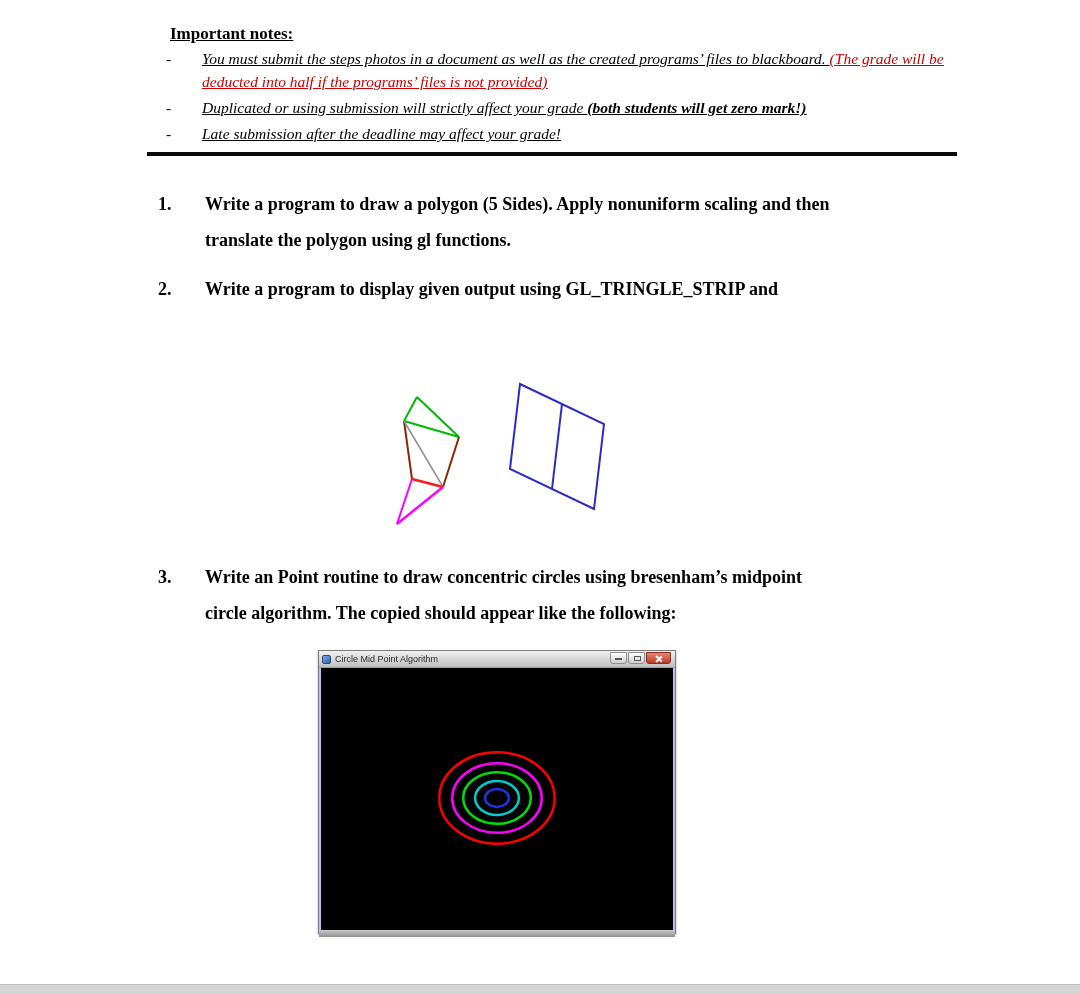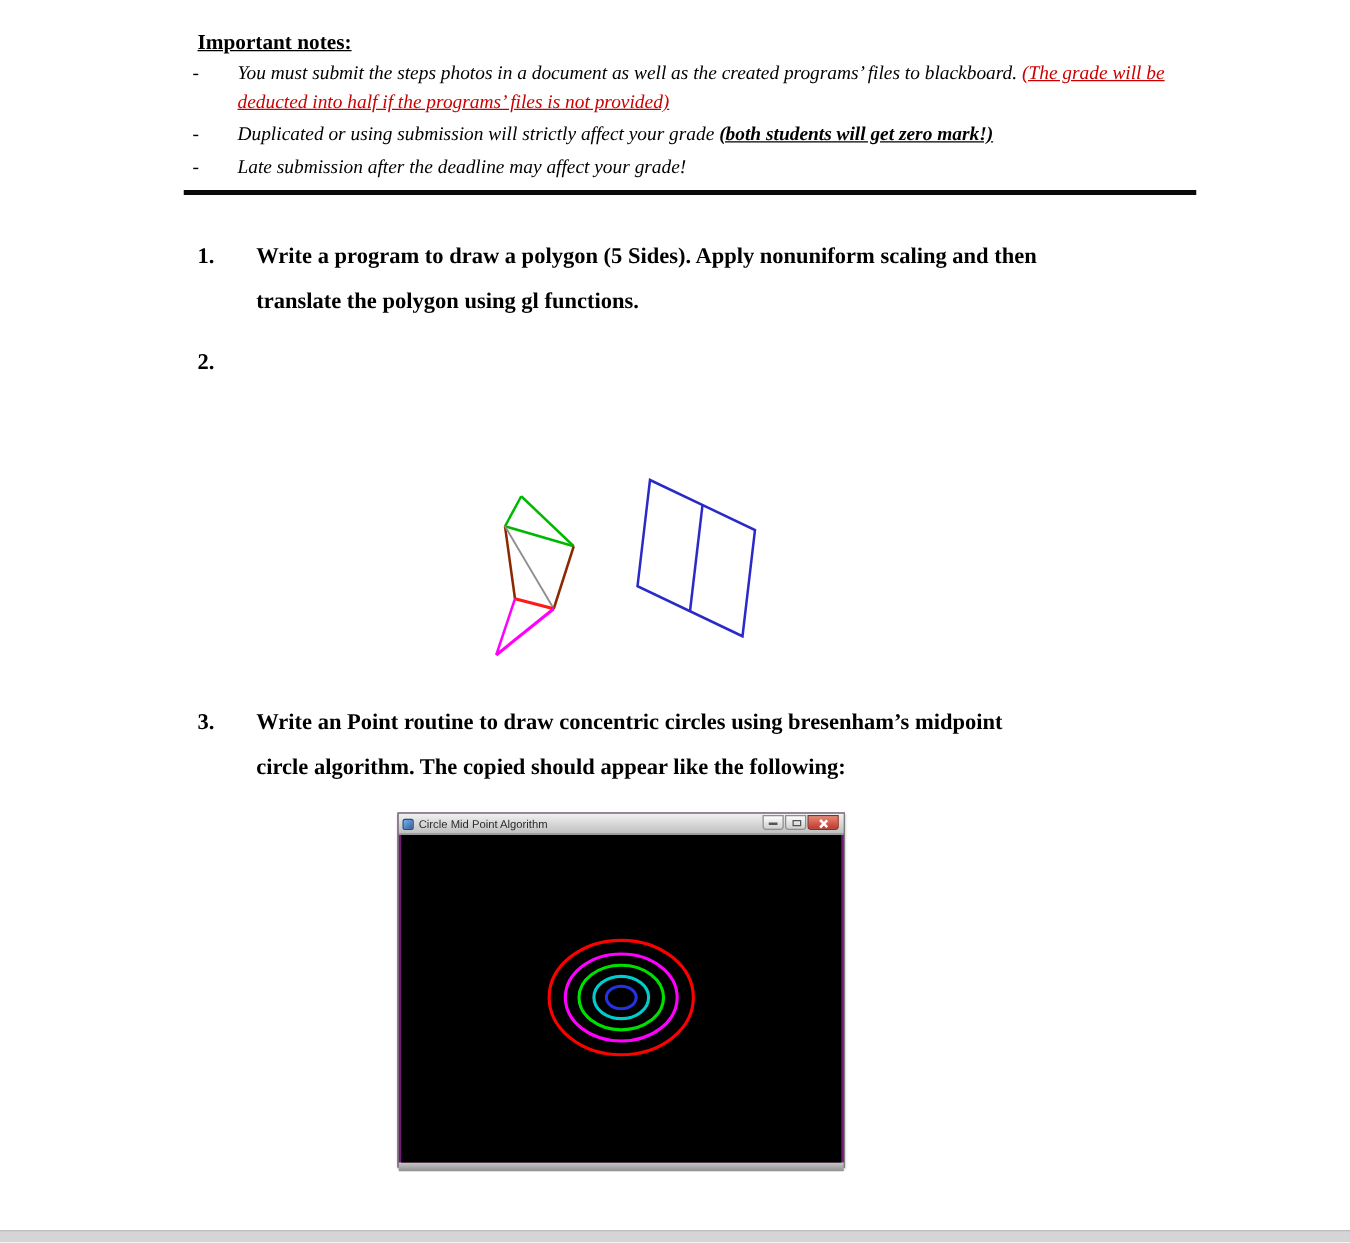--- a/index.html
+++ b/index.html
@@ -1,40 +1,40 @@
 <!DOCTYPE html>
 <html><head>
 <meta charset="utf-8">
 <style>
   * { margin:0; padding:0; box-sizing:border-box; }
   html,body { width:1080px; height:994px; background:#ffffff; }
   body { position:relative; overflow:hidden; font-family:"Liberation Serif", serif; color:#000; }
 
-  .notes { position:absolute; left:154px; top:24px; width:806px; }
+  .notes { position:absolute; left:166px; top:24px; width:806px; }
   .notes-heading { font-size:17px; font-weight:bold; text-decoration:underline; margin-left:4px; }
   .note-item { display:flex; font-style:italic; font-size:15.5px; line-height:23px; margin-top:3px; }
   .note-item:first-of-type { margin-top:7px; }
   .note-bullet { width:36px; flex:none; font-style:italic; }
-  .note-text { width:770px; }
+  .note-text { width:770px;text-decoration:underline; }
   .red-underlined { color:#cc0000; text-decoration:underline; text-decoration-color:#cc0000; }
   .bold-underlined { font-weight:bold; text-decoration:underline; }
 
   .section-divider { position:absolute; left:147px; top:152px; width:810px; height:4px; background:#0a0a0a; }
 
   .question { position:absolute; left:158px; display:flex; font-weight:bold; font-size:18px; line-height:36px; width:800px; }
   .q1 { top:186px; }
   .q2 { top:271px; }
   .q3 { top:559px; }
   .q-num { width:32px; flex:none; }
   .q-lines { flex:1;margin-left:15px; }
 
   .strip-figure { position:absolute; left:390px; top:380px; width:220px; height:155px; }
 
   .window { position:absolute; left:318px; top:650px; width:358px; height:284px;
-            border:1px solid #7d7d7d; background:#701a75; box-shadow:0 1px 2px rgba(0,0,0,0.35); }
+            border:1px solid #7d7d7d; background:#c4b5fd; box-shadow:0 1px 2px rgba(0,0,0,0.35); }
   .window-titlebar { height:17px; background:linear-gradient(#f0f0f0,#bfbfbf);
             border-bottom:1px solid #9a9a9a; display:flex; align-items:center; padding:0 0 0 3px;
             font-family:"Liberation Sans", sans-serif; }
   .window-icon { width:9px; height:9px; flex:none; border-radius:2px;
             background:linear-gradient(135deg,#7fb2e5,#2b5fa8); border:1px solid #204a80; }
   .window-title { font-size:9px; color:#2a2a2a; margin-left:4px; white-space:nowrap; }
   .window-controls { margin-left:auto; display:flex; align-items:flex-start; height:100%; padding-top:1px; }
   .win-btn { height:12px; border:1px solid #8f8f8f; border-radius:0 0 3px 3px; margin-left:1px;
             background:linear-gradient(#fdfdfd,#cfcfcf); position:relative; }
   .btn-min, .btn-max { width:17px; }
@@ -88,20 +88,21 @@
     <span class="q-num">1.</span>
     <span class="q-lines">
       <div>Write a program to draw a polygon (5 Sides). Apply nonuniform scaling and then</div>
       <div>translate the polygon using gl functions.</div>
     </span>
   </div>
 
   <div class="question q2">
     <span class="q-num">2.</span>
     <span class="q-lines">
+      <div>Write a program to display given output using GL_TRINGLE_STRIP and</div>
     </span>
   </div>
 
   <svg class="strip-figure" viewBox="0 0 220 155">
 
     <line x1="27" y1="17" x2="14" y2="41" stroke-width="2" stroke="#00b800"></line>
     <line x1="27" y1="17" x2="69" y2="57" stroke-width="2" stroke="#00b800"></line>
     <line x1="14" y1="41" x2="69" y2="57" stroke-width="2" stroke="#00b800"></line>
 
     <line x1="14" y1="41" x2="22" y2="99" stroke-width="2" stroke="#8b2800"></line>

